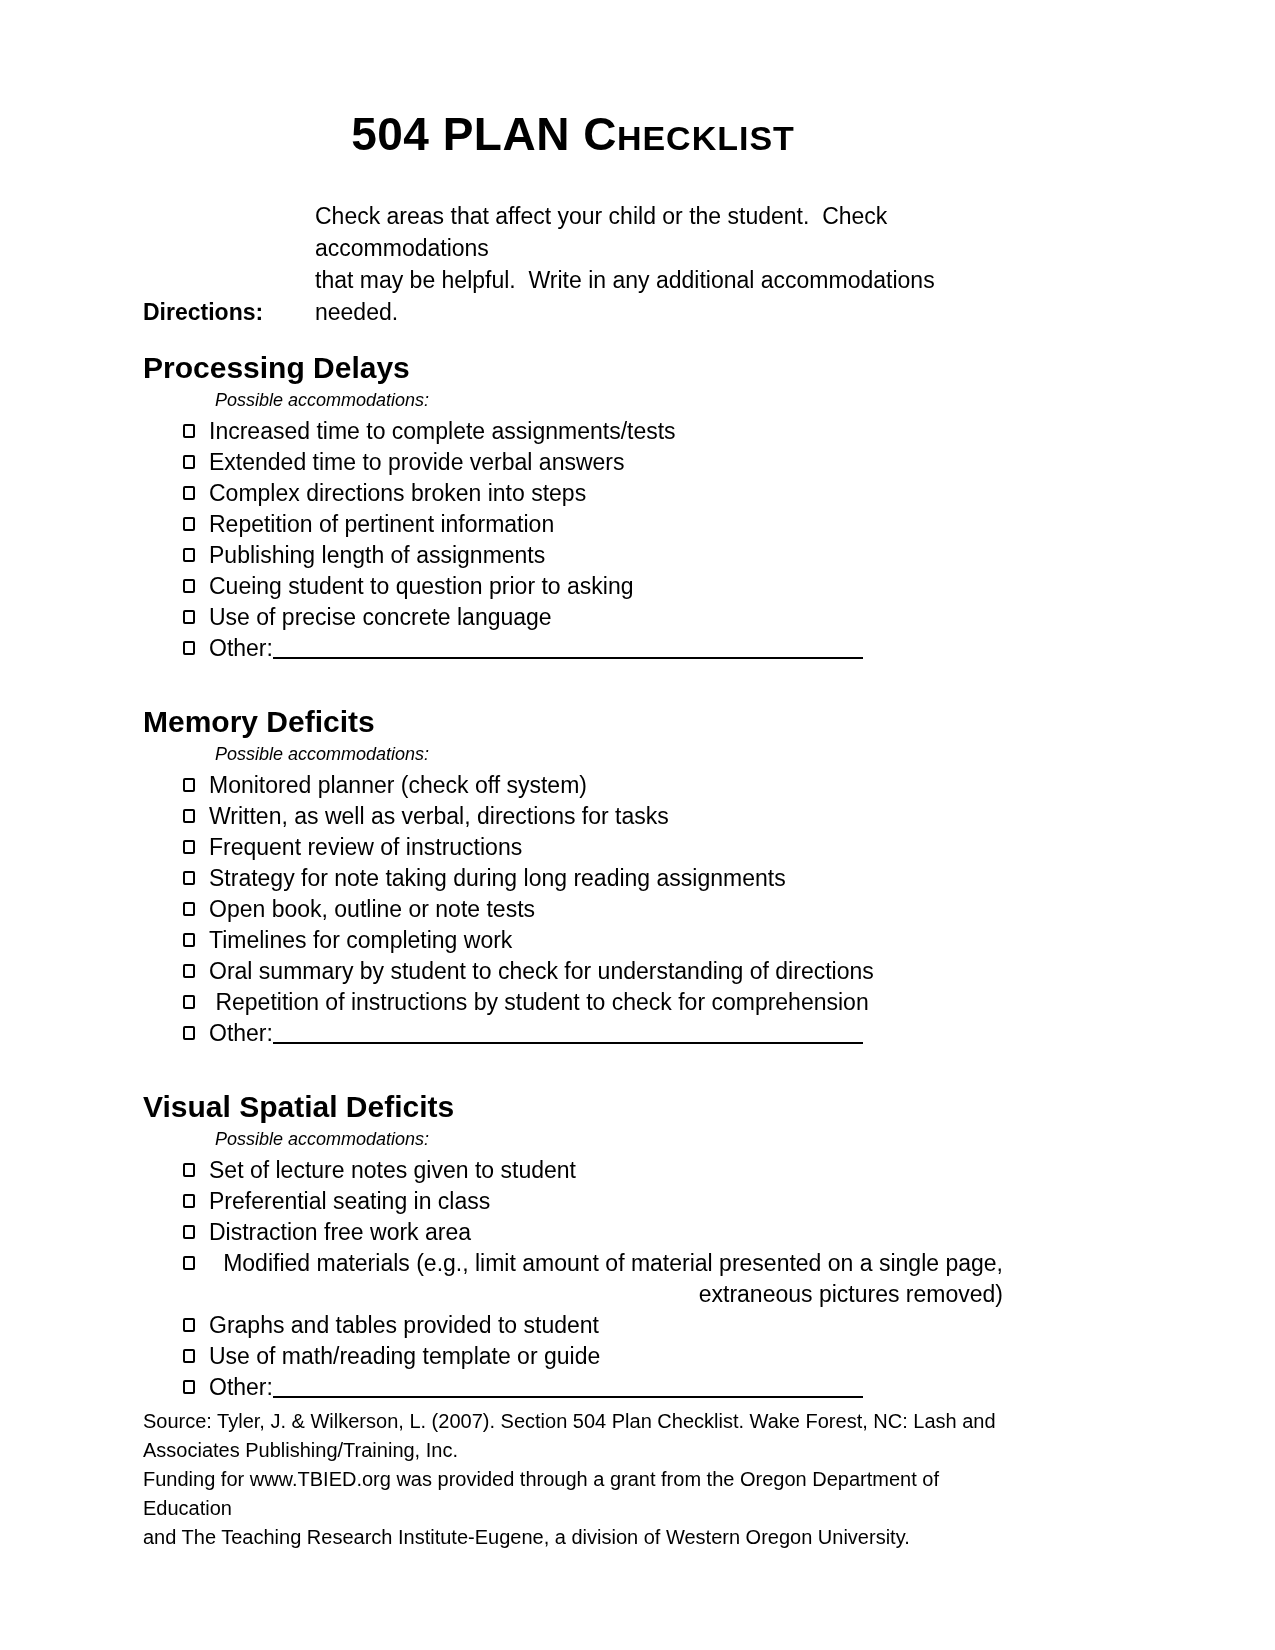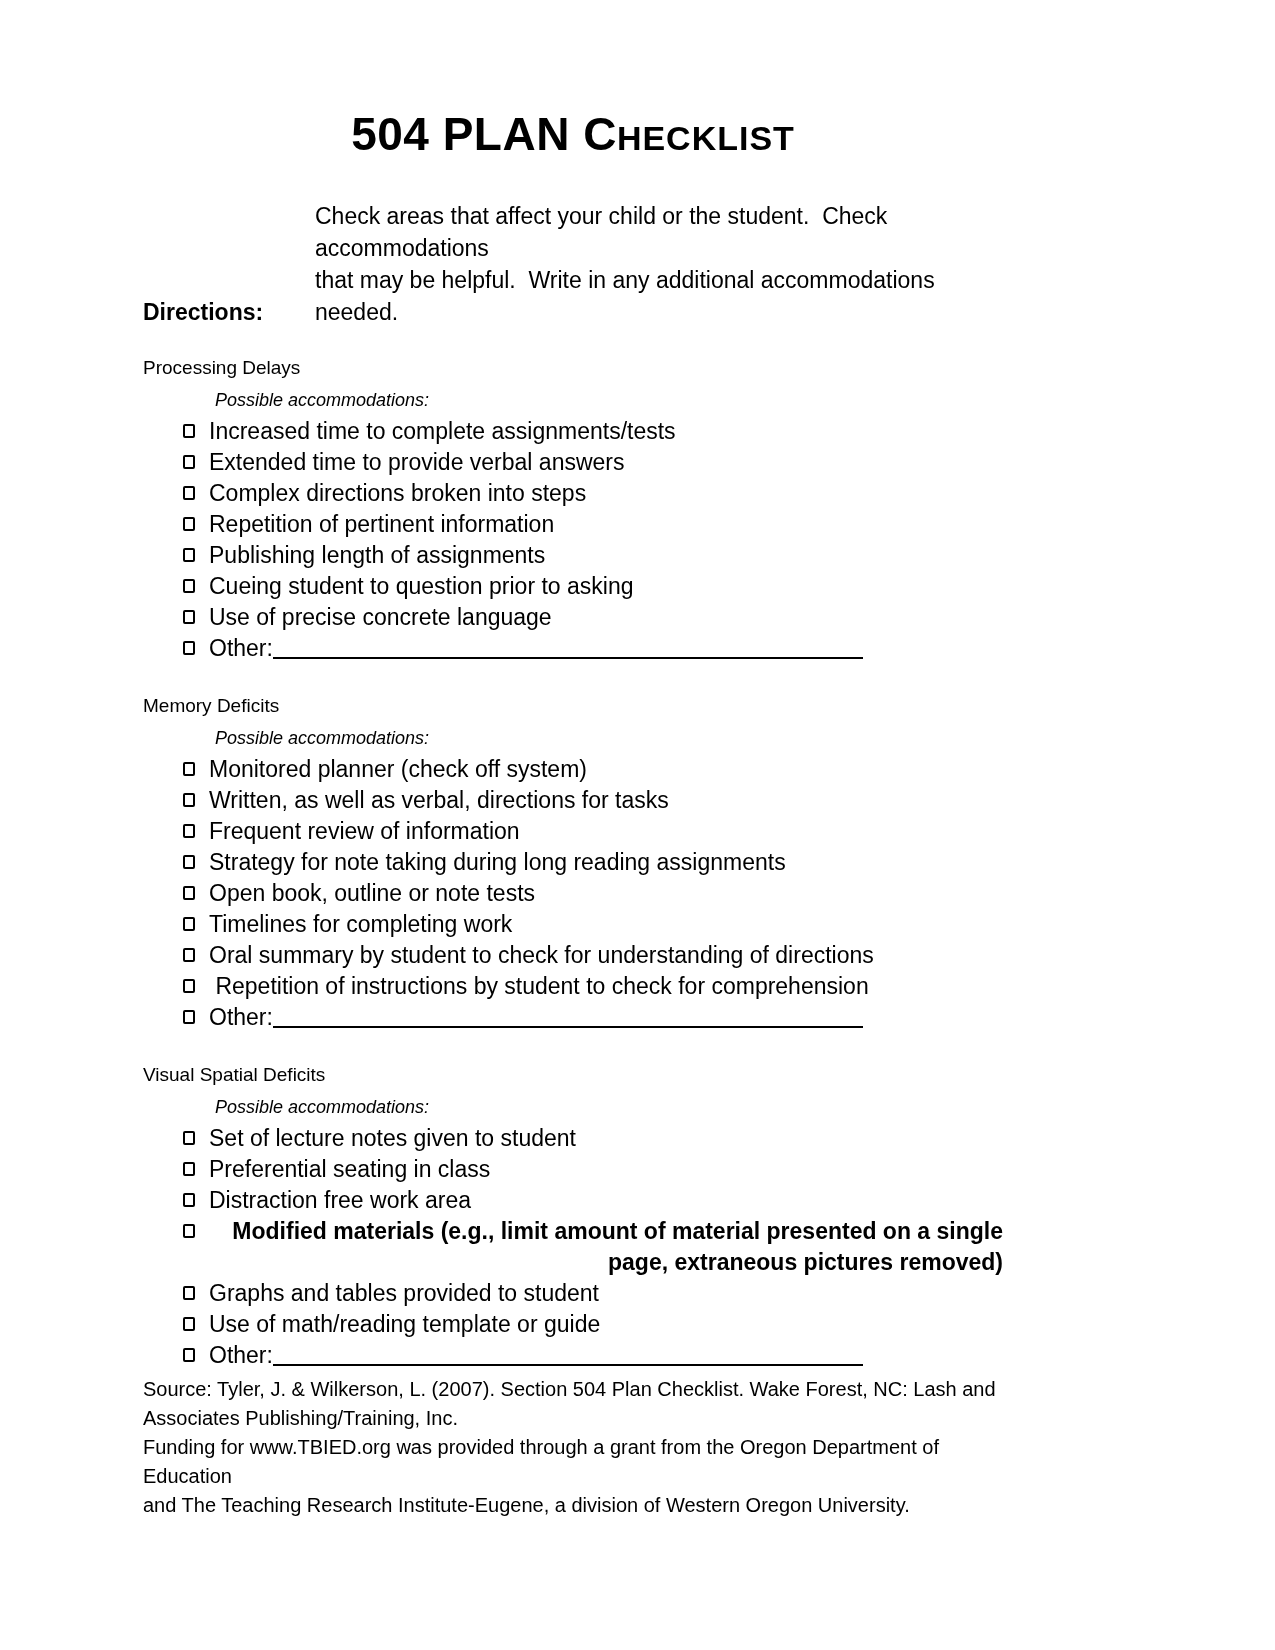--- a/index.html
+++ b/index.html
@@ -25,42 +25,42 @@
   .title .small-caps { font-size: 34px; letter-spacing: 1px; }
   .directions {
     display: flex;
     font-size: 23px;
     line-height: 32px;
     margin-bottom: 0;
     align-items: flex-end;
   }
   .directions-label { font-weight: bold; width: 172px; flex-shrink: 0; }
   .directions-line { white-space: pre-wrap; }
-  .section { margin-top: 26px; }
+  .section { margin-top: 42px; }
   .section-first { margin-top: 24px; }
-  .section-heading { font-weight: normal; font-size: 19px; line-height: 32px; }
+  .section-heading { font-weight: bold; font-size: 30px; line-height: 32px; }
   .subheading {
     font-style: italic;
     font-size: 18px;
     line-height: 32px;
     margin-left: 72px;
   }
   .items { margin-left: 40px; }
   .item { display: flex; font-size: 23px; line-height: 31px; text-align: right; }
   .checkbox {
     width: 12px;
     height: 14px;
     border: 2px solid #000000;
     border-radius: 2px;
     margin: 8px 14px 0 0;
     flex-shrink: 0;
     background: #ffffff;
   }
   .item-label { white-space: pre-wrap; }
-  .item-label.w-limit { max-width: 800px; font-weight: bold; }
+  .item-label.w-limit { max-width: 800px; }
   .blank-line {
     flex: 1;
     border-bottom: 2px solid #000000;
     margin-right: 140px;
     align-self: flex-end;
     margin-bottom: 5px;
     height: 0;
   }
   .footer { font-size: 20px; line-height: 29px; margin-top: 4px; }
   .footer-line { white-space: pre-wrap; }
@@ -127,21 +127,21 @@
       <div class="item">
         <span class="checkbox"></span>
         <span class="item-label">Monitored planner (check off system)</span>
       </div>
       <div class="item">
         <span class="checkbox"></span>
         <span class="item-label">Written, as well as verbal, directions for tasks</span>
       </div>
       <div class="item">
         <span class="checkbox"></span>
-        <span class="item-label">Frequent review of information</span>
+        <span class="item-label">Frequent review of instructions</span>
       </div>
       <div class="item">
         <span class="checkbox"></span>
         <span class="item-label">Strategy for note taking during long reading assignments</span>
       </div>
       <div class="item">
         <span class="checkbox"></span>
         <span class="item-label">Open book, outline or note tests</span>
       </div>
       <div class="item">

